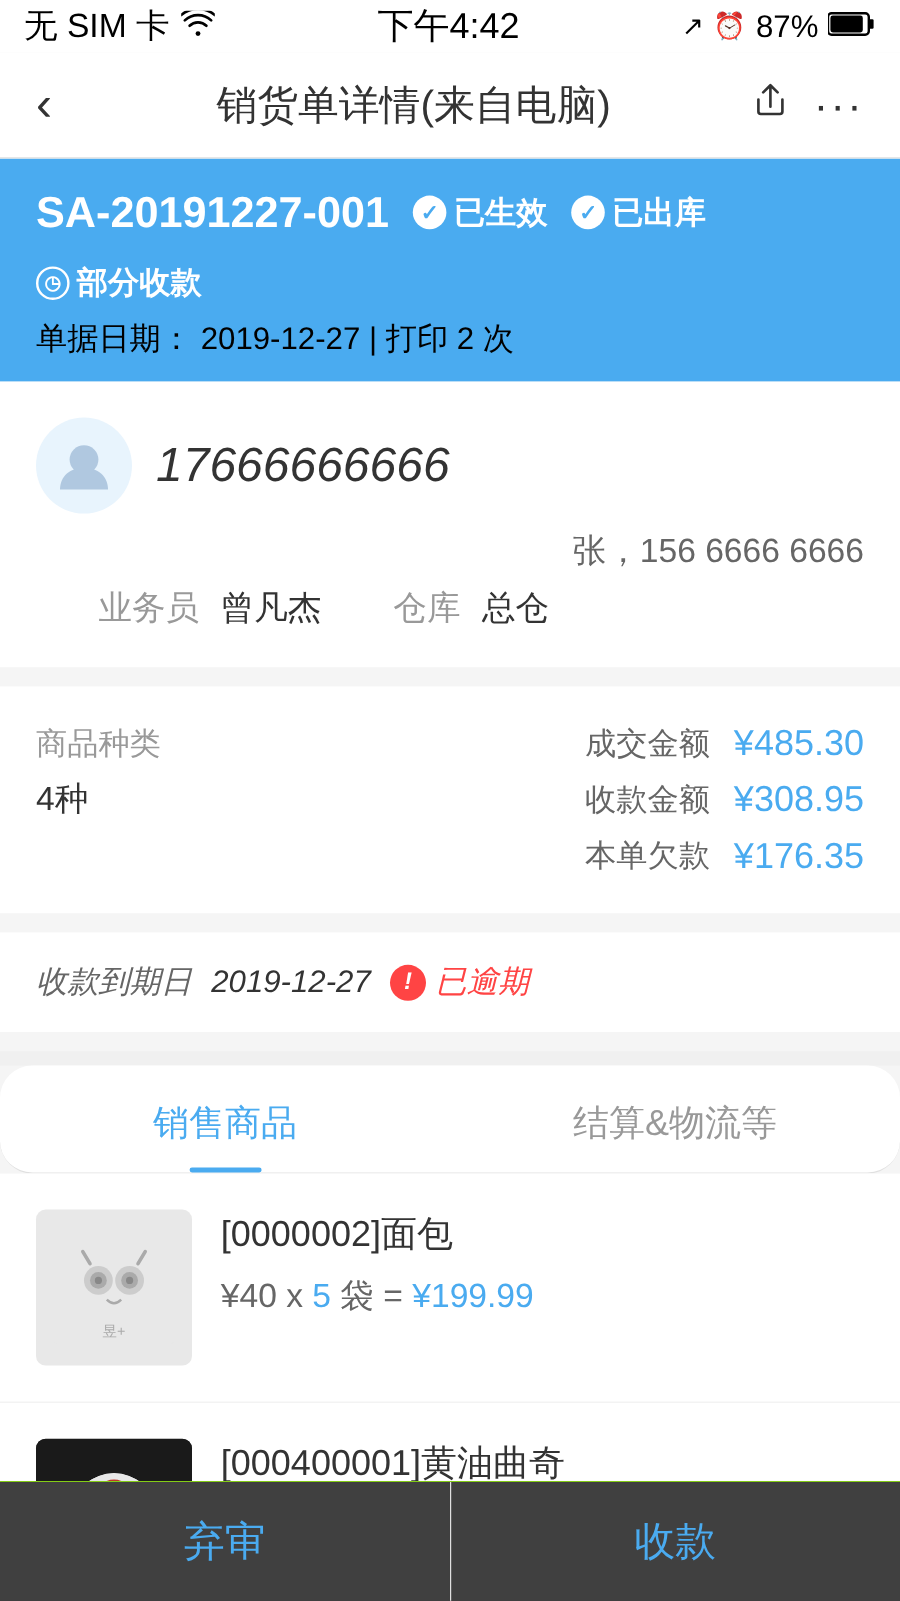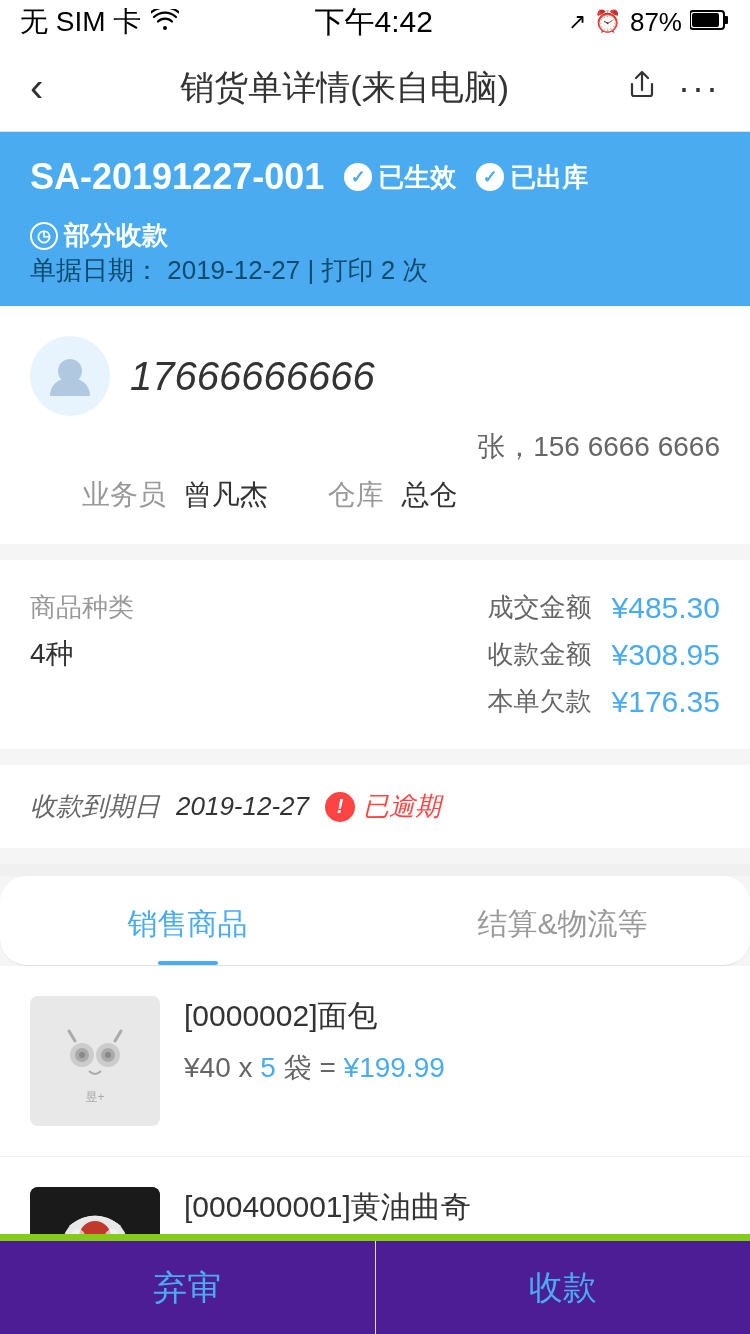--- a/index.html
+++ b/index.html
@@ -62,20 +62,21 @@
 
     
     .header-banner {
       background: #4AABF0;
       padding: 24px 30px 18px;
     }
     .header-order-id {
       font-size: 36px;
       font-weight: bold;
       color: #fff;
+      margin-bottom: 12px;
       display: flex;
       align-items: center;
       gap: 20px;
       flex-wrap: wrap;
     }
     .status-badge {
       display: flex;
       align-items: center;
       gap: 6px;
       font-size: 26px;
@@ -98,21 +99,21 @@
       border: 2px solid #fff;
       border-radius: 50%;
       display: inline-flex;
       align-items: center;
       justify-content: center;
       color: #fff;
       font-size: 16px;
     }
     .header-date {
       font-size: 26px;
-      color: #0c4a6e;
+      color: #000000;
     }
 
     
     .customer-section {
       background: #fff;
       padding: 30px;
       margin-bottom: 16px;
     }
     .customer-row {
       display: flex;
@@ -305,22 +306,22 @@
     .price-highlight { color: #4AABF0; }
     .price-total { color: #4AABF0; font-weight: 500; }
 
     
     .bottom-bar {
       position: fixed;
       bottom: 0;
       left: 0;
       width: 750px;
       height: 100px;
-      background: #4c1d95;
-      border-top: 7px solid #84cc16;
+      background: #404040;
+      border-top: 1px solid #84cc16;
       display: flex;
     }
     .bottom-btn {
       flex: 1;
       display: flex;
       align-items: center;
       justify-content: center;
       font-size: 34px;
       cursor: pointer;
       border: none;

